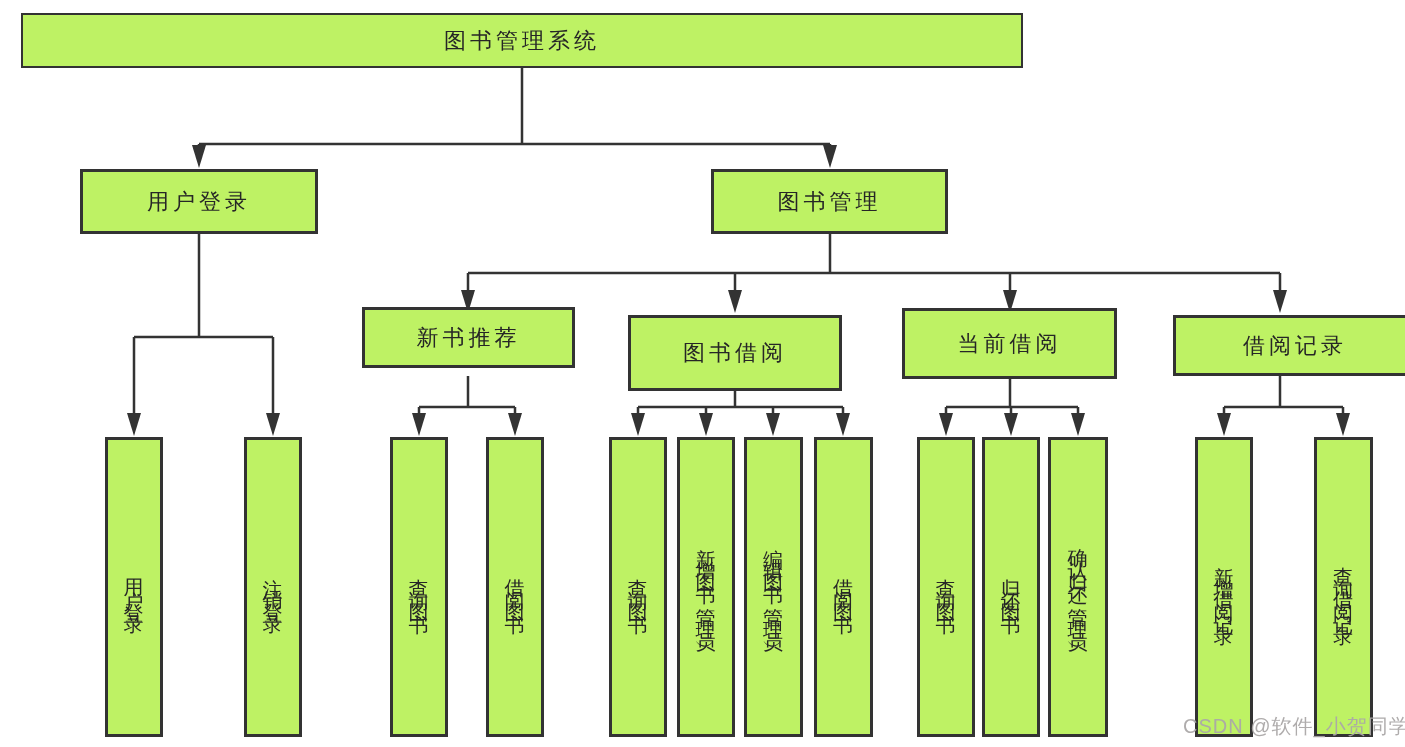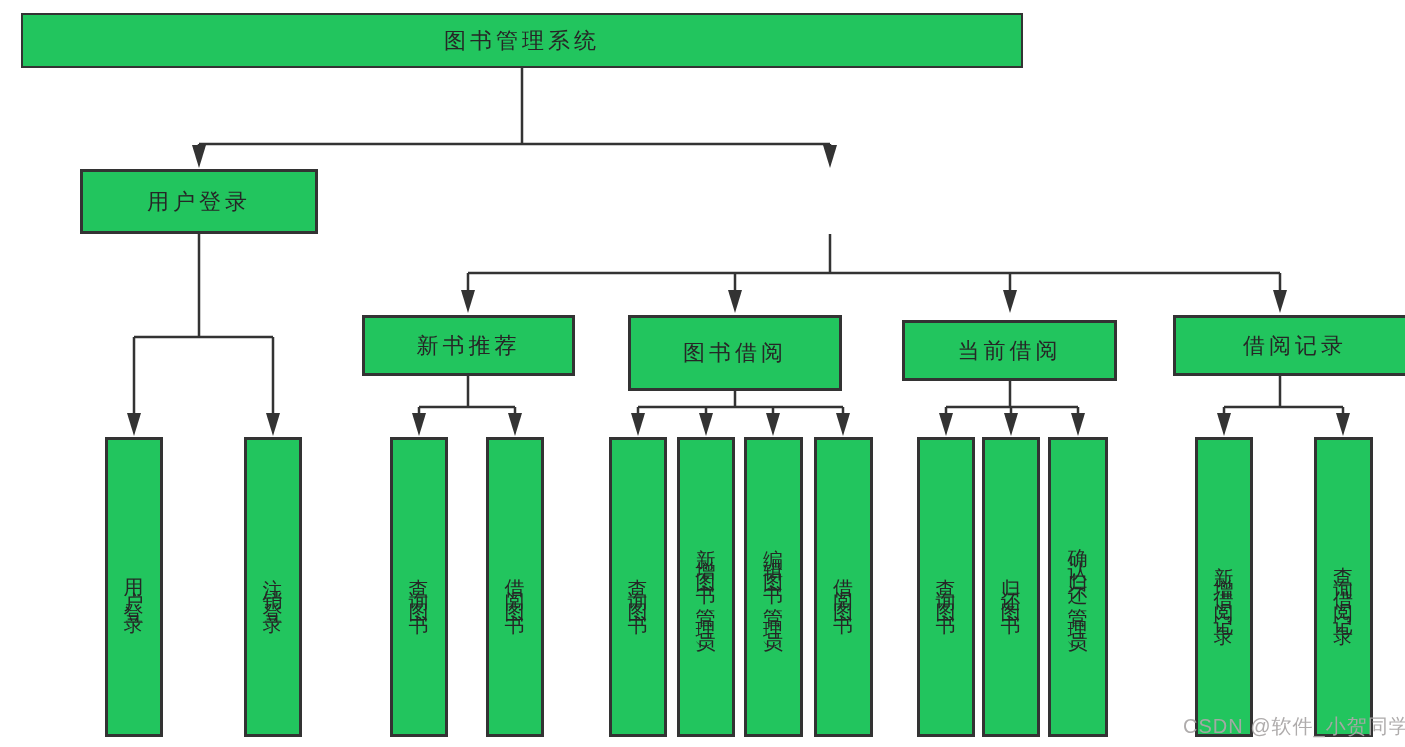--- a/index.html
+++ b/index.html
@@ -8,21 +8,21 @@
     background: #ffffff;
     overflow: hidden;
     font-family: "Liberation Sans", sans-serif;
     color: #262626;
   }
   .stage { position: relative; width: 1405px; height: 747px; background: #ffffff; }
   .wires { position: absolute; left: 0; top: 0; width: 1405px; height: 747px; }
 
   .node {
     position: absolute;
-    background: #22c55e;
+    background: #bef264;
     border: 3px solid #333333;
     display: flex;
     align-items: center;
     justify-content: center;
   }
   .root-node { border-width: 2px; }
   .hnode { font-size: 22px; letter-spacing: 4px; white-space: nowrap; }
   .hnode span { display: block; }
   .vnode span {
     display: block;
@@ -80,28 +80,31 @@
     </g>
   </svg>
 
   <div class="node hnode root-node" style="left:21px;top:13px;width:1002px;height:55px">
     <span>图书管理系统</span>
   </div>
 
   <div class="node hnode" style="left:80px;top:169px;width:238px;height:65px">
     <span>用户登录</span>
   </div>
+  <div class="node hnode" style="left:711px;top:169px;width:237px;height:65px">
+    <span>图书管理</span>
+  </div>
 
-  <div class="node hnode" style="left:362px;top:315px;width:213px;height:61px">
+  <div class="node hnode" style="left:362px;top:307px;width:213px;height:61px">
     <span>新书推荐</span>
   </div>
   <div class="node hnode" style="left:628px;top:315px;width:214px;height:76px">
     <span>图书借阅</span>
   </div>
-  <div class="node hnode" style="left:902px;top:320px;width:215px;height:61px">
+  <div class="node hnode" style="left:902px;top:308px;width:215px;height:71px">
     <span>当前借阅</span>
   </div>
   <div class="node hnode" style="left:1173px;top:315px;width:244px;height:61px">
     <span>借阅记录</span>
   </div>
 
   <div class="node vnode" style="left:105px;top:437px;width:58px;height:300px">
     <span>用户登录</span>
   </div>
   <div class="node vnode" style="left:244px;top:437px;width:58px;height:300px">

